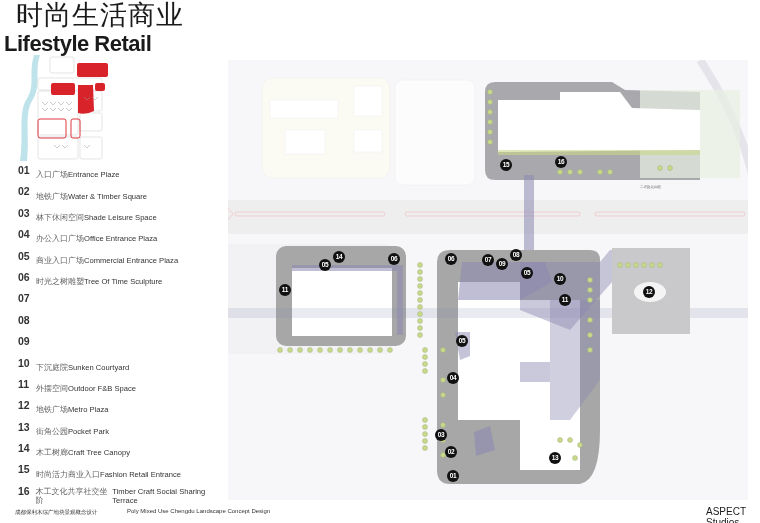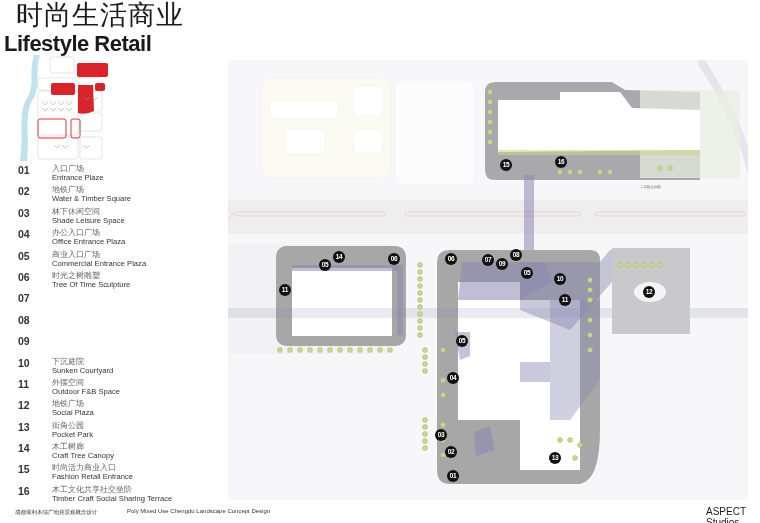--- a/index.html
+++ b/index.html
@@ -3,21 +3,21 @@
 <meta charset="utf-8">
 <style>
   * { box-sizing: border-box; margin: 0; padding: 0; }
   body { width: 760px; height: 523px; background: #ffffff; position: relative; overflow: hidden; font-family: "Liberation Sans", sans-serif; color: #1a1a1a; }
   .title-cn { position: absolute; left: 16px; top: 0px; font-size: 27px; font-weight: normal; letter-spacing: 1px; line-height: 30px; font-family: "DejaVu Sans", sans-serif; }
   .title-en { position: absolute; left: 4px; top: 31px; font-size: 22px; font-weight: bold; letter-spacing: -0.5px; line-height: 26px; }
   .keymap { position: absolute; left: 14px; top: 55px; width: 100px; height: 106px; }
   .legend { position: absolute; left: 18px; top: 164px; width: 210px; }
   .legend-item { display: flex; height: 21.4px; }
   .legend-num { width: 16px; font-size: 10.5px; font-weight: bold; color: #333; line-height: 12px; }
-  .legend-text { display: flex; flex-direction: column; margin-left: 18px; }
+  .legend-text { display: flex; flex-direction: row; margin-left: 2px; align-items: center; }
   .legend-cn { font-size: 8px; color: #666; line-height: 9px; font-family: "DejaVu Sans", sans-serif; }
   .legend-en { font-size: 7.6px; color: #333; line-height: 9px; }
   .footer-cn { position: absolute; left: 15px; top: 509px; font-size: 5.5px; color: #333; font-family: "DejaVu Sans", sans-serif; }
   .footer-en { position: absolute; left: 127px; top: 508px; font-size: 6px; color: #333; }
   .brand { position: absolute; left: 706px; top: 506px; font-size: 10px; font-weight: normal; color: #1a1a1a; }
   .plan { position: absolute; left: 228px; top: 60px; width: 520px; height: 440px; }
   .marker { position: absolute; width: 12px; height: 12px; border-radius: 50%; background: #111; color: #fff; font-size: 6.5px; font-weight: bold; line-height: 12px; text-align: center; letter-spacing: -0.3px; }
 </style>
 </head>
 <body>
@@ -122,21 +122,21 @@
       <span class="legend-num">11</span>
       <div class="legend-text">
         <span class="legend-cn">外摆空间</span>
         <span class="legend-en">Outdoor F&amp;B Space</span>
       </div>
     </div>
   <div class="legend-item">
       <span class="legend-num">12</span>
       <div class="legend-text">
         <span class="legend-cn">地铁广场</span>
-        <span class="legend-en">Social Plaza</span>
+        <span class="legend-en">Metro Plaza</span>
       </div>
     </div>
   <div class="legend-item">
       <span class="legend-num">13</span>
       <div class="legend-text">
         <span class="legend-cn">街角公园</span>
         <span class="legend-en">Pocket Park</span>
       </div>
     </div>
   <div class="legend-item">

